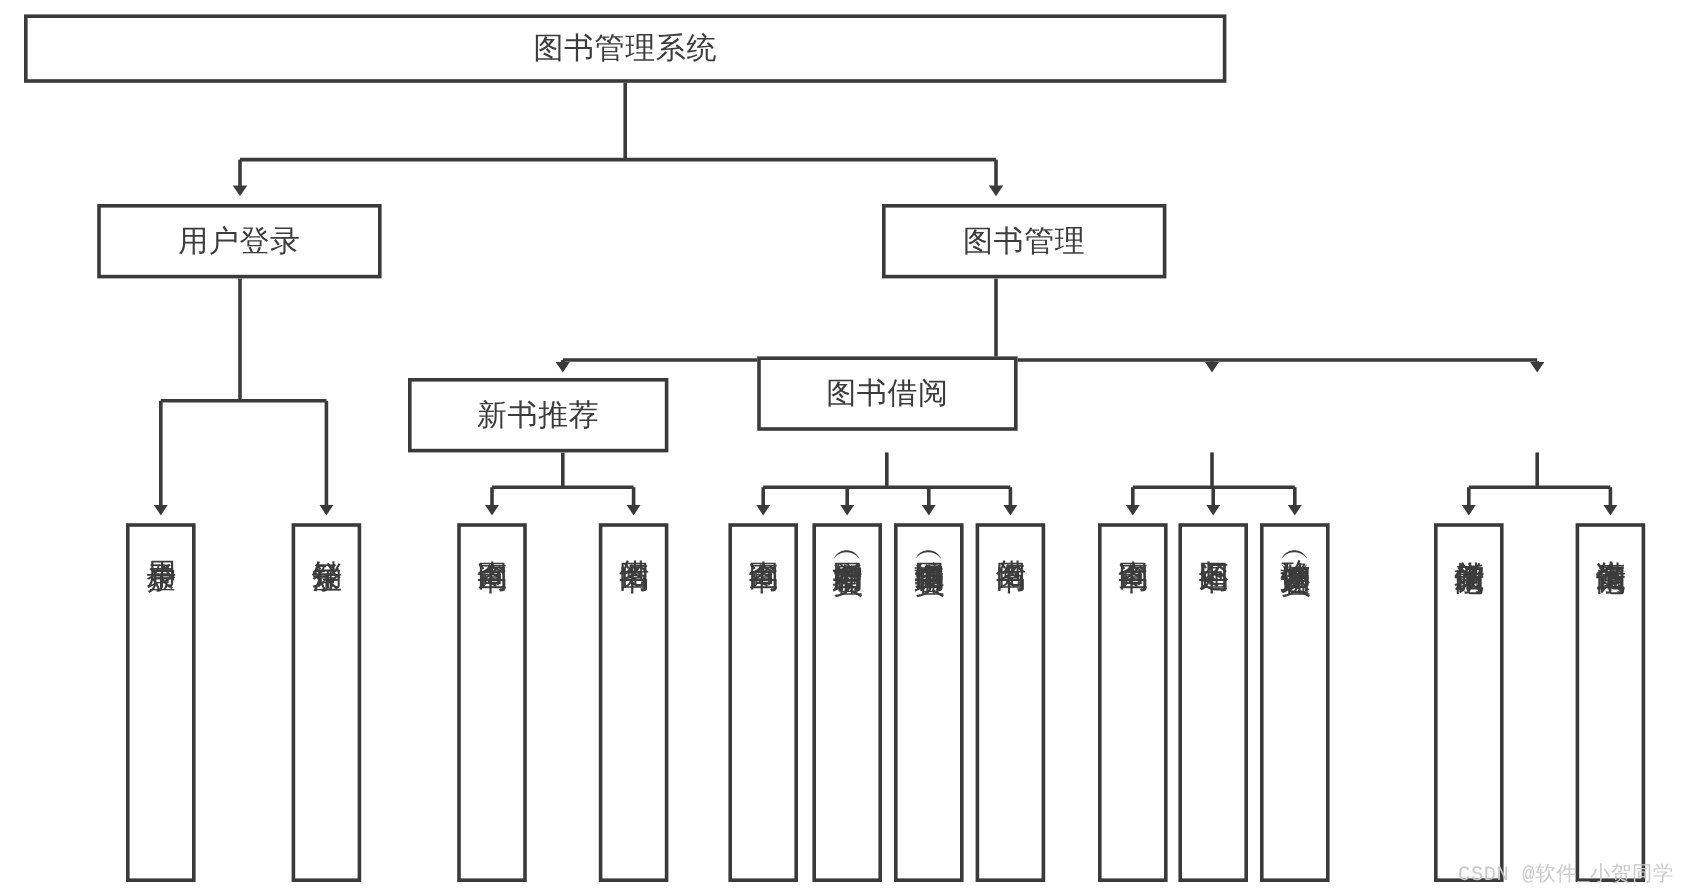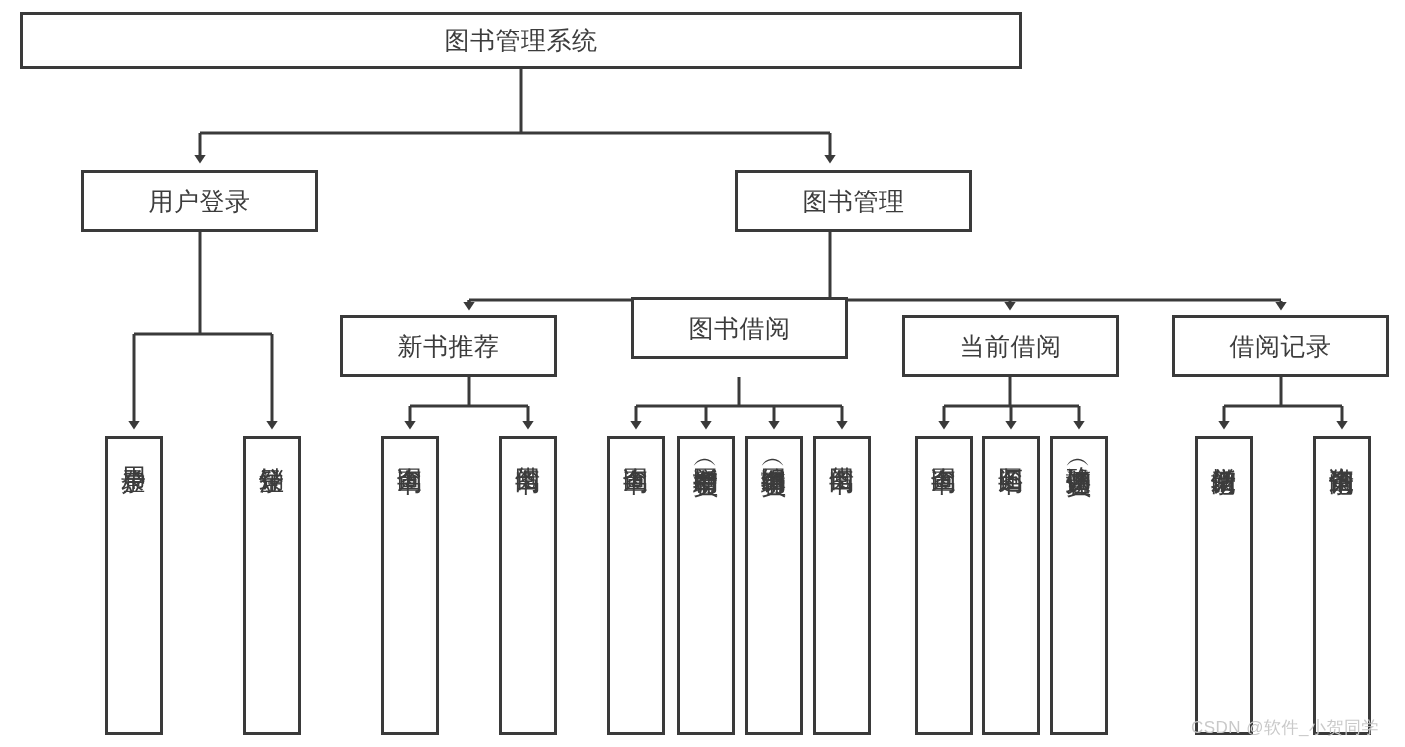--- a/index.html
+++ b/index.html
@@ -56,27 +56,28 @@
     font-size: 25px;
     line-height: 1.12;
     letter-spacing: 1px;
     white-space: nowrap;
   }
   .node.vertical.tall .node-label {
     font-size: 25px;
   }
   .watermark {
     position: absolute;
-    right: 26px;
+    right: 10px;
     bottom: 8px;
     font-size: 17px;
     color: #c9c9c9;
     letter-spacing: 0.5px;
     white-space: nowrap;
     pointer-events: none;
+    font-family: Liberation Mono, monospace;
   }
 </style>
 </head>
 <body>
 
 <div id="diagram-canvas">
 
   <svg id="diagram-svg" viewBox="0 0 1405 747" xmlns="http://www.w3.org/2000/svg">
     <defs>
       <marker id="arrow" markerWidth="10" markerHeight="12" refX="1.5" refY="6" orient="auto" markerUnits="userSpaceOnUse">
@@ -150,27 +151,21 @@
   </div>
 
   <div class="node horizontal" style="left:340px; top:315px; width:217px; height:62px;">
     <span class="node-label">新书推荐</span>
   </div>
 
   <div class="node horizontal" style="left:631px; top:297px; width:217px; height:62px;">
     <span class="node-label">图书借阅</span>
   </div>
 
-  <div class="node horizontal" style="left:902px; top:315px; width:217px; height:62px;">
-    <span class="node-label">当前借阅</span>
-  </div>
-
-  <div class="node horizontal" style="left:1172px; top:315px; width:217px; height:62px;">
-    <span class="node-label">借阅记录</span>
-  </div>
+
 
   <div class="node vertical" style="left:105px; top:436px; width:58px; height:299px;">
     <span class="node-label">用户登录</span>
   </div>
 
   <div class="node vertical" style="left:243px; top:436px; width:58px; height:299px;">
     <span class="node-label">注销登录</span>
   </div>
 
   <div class="node vertical" style="left:381px; top:436px; width:58px; height:299px;">

